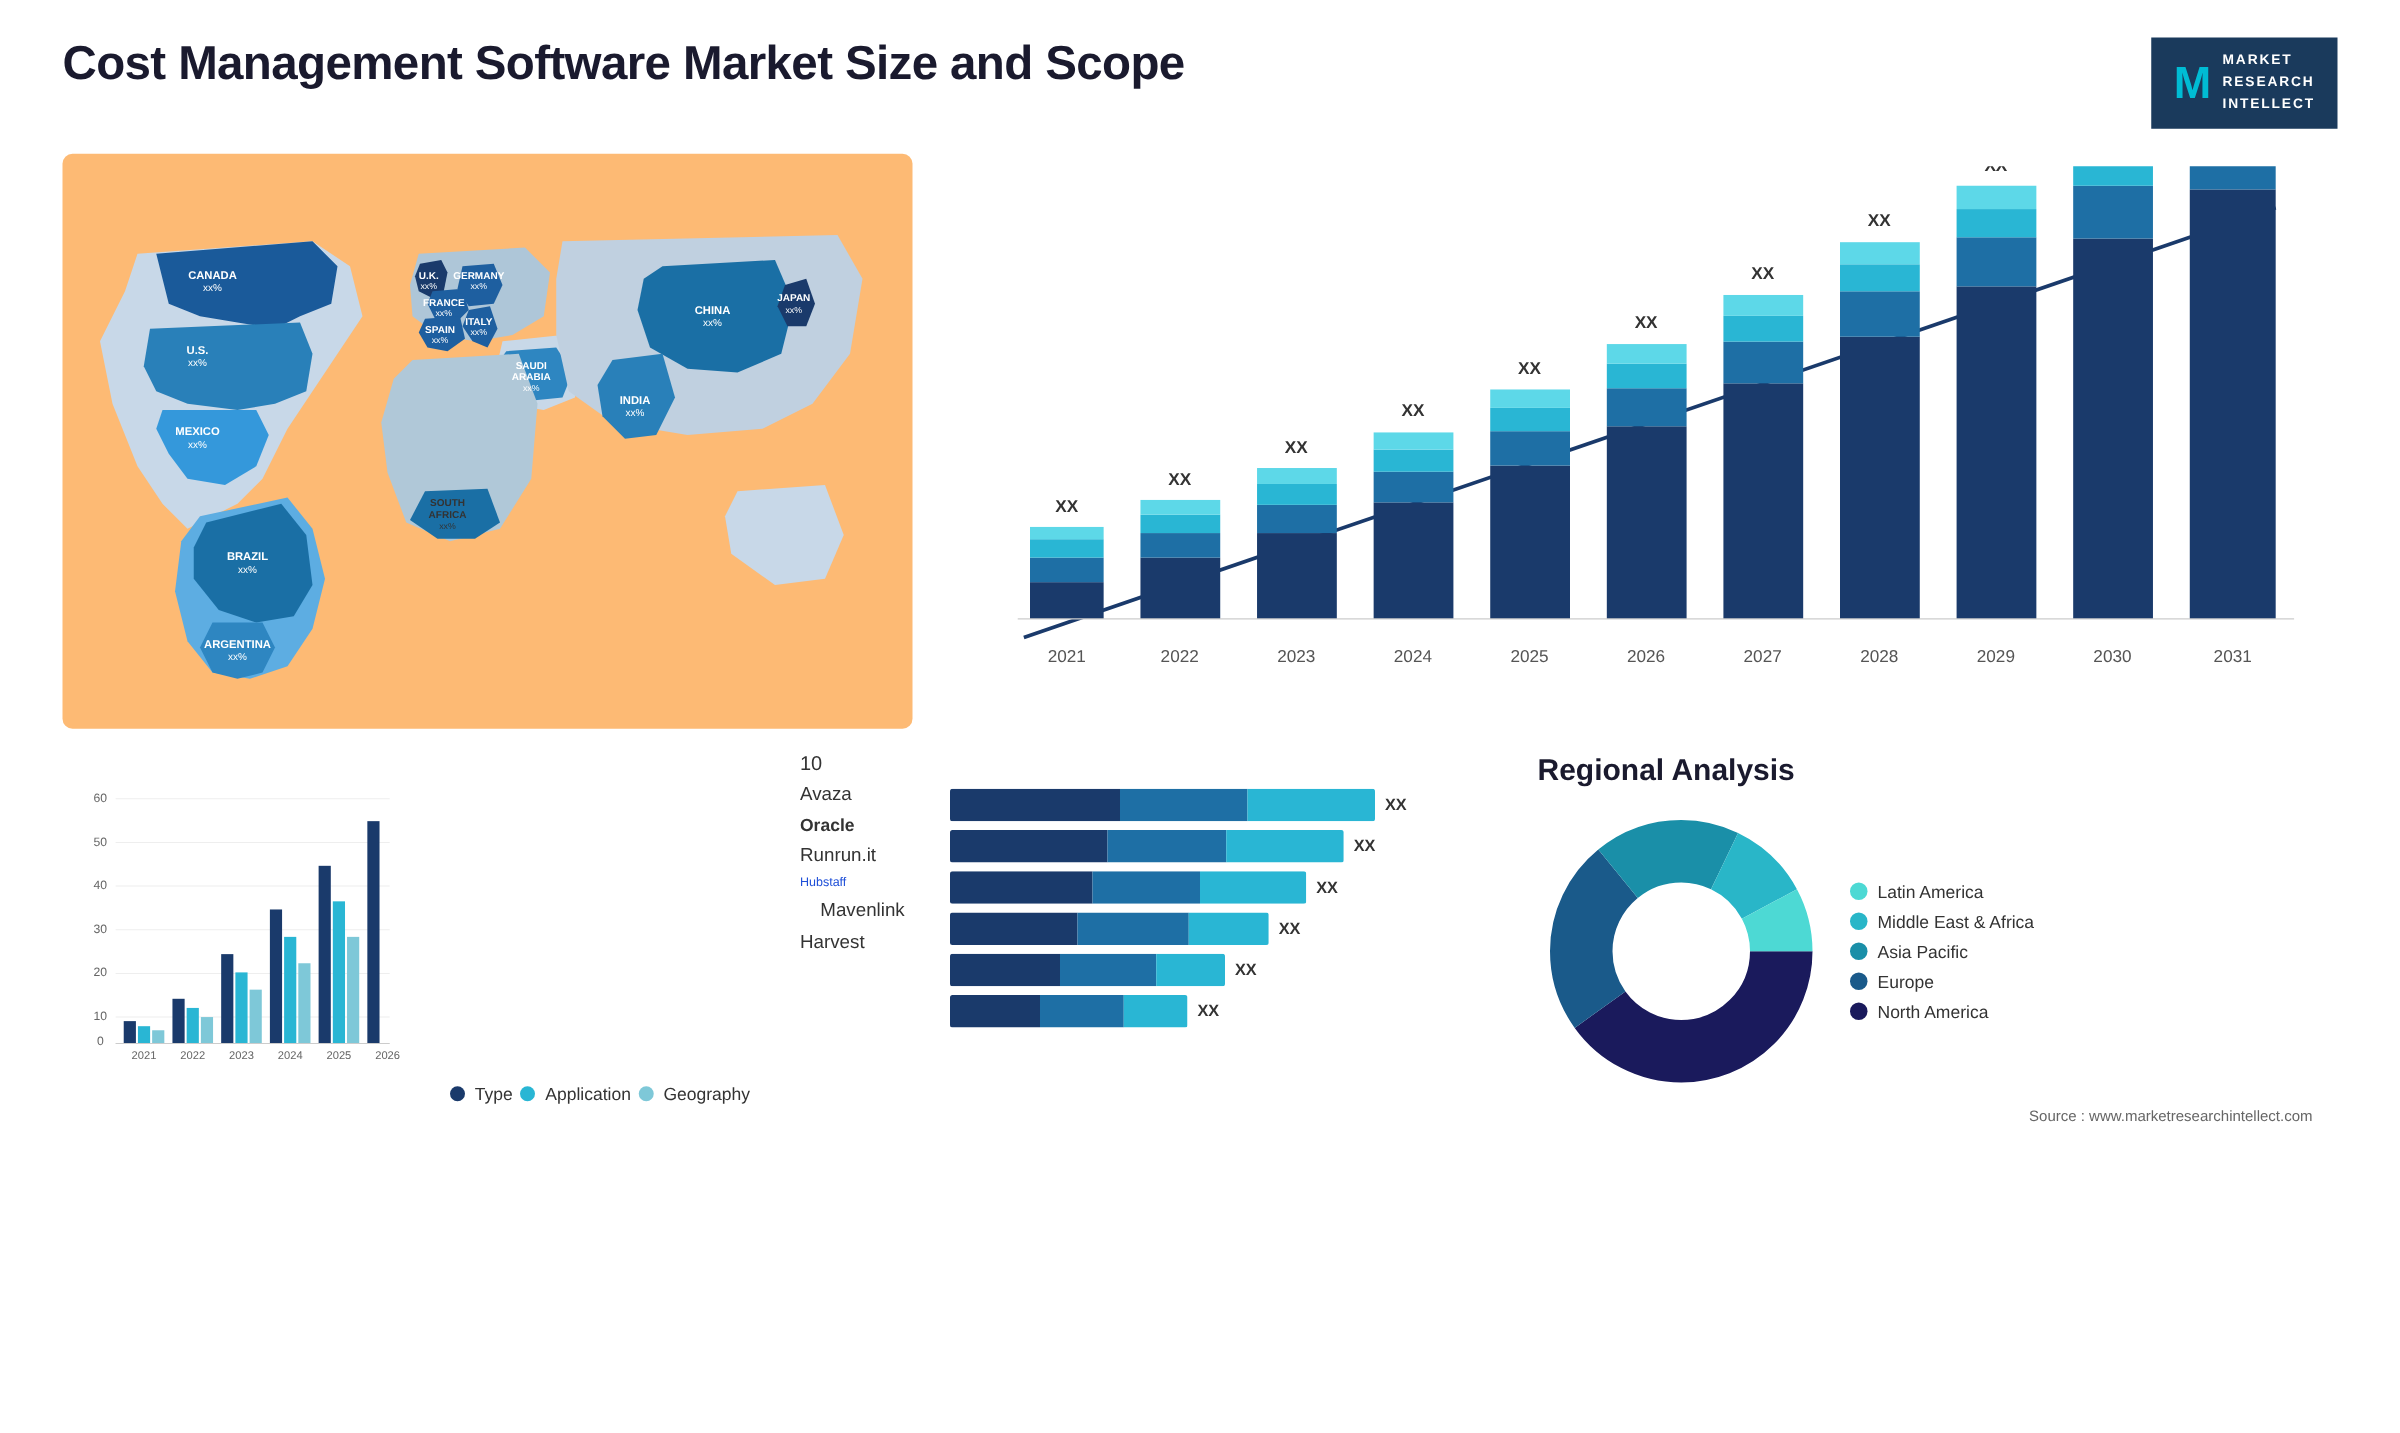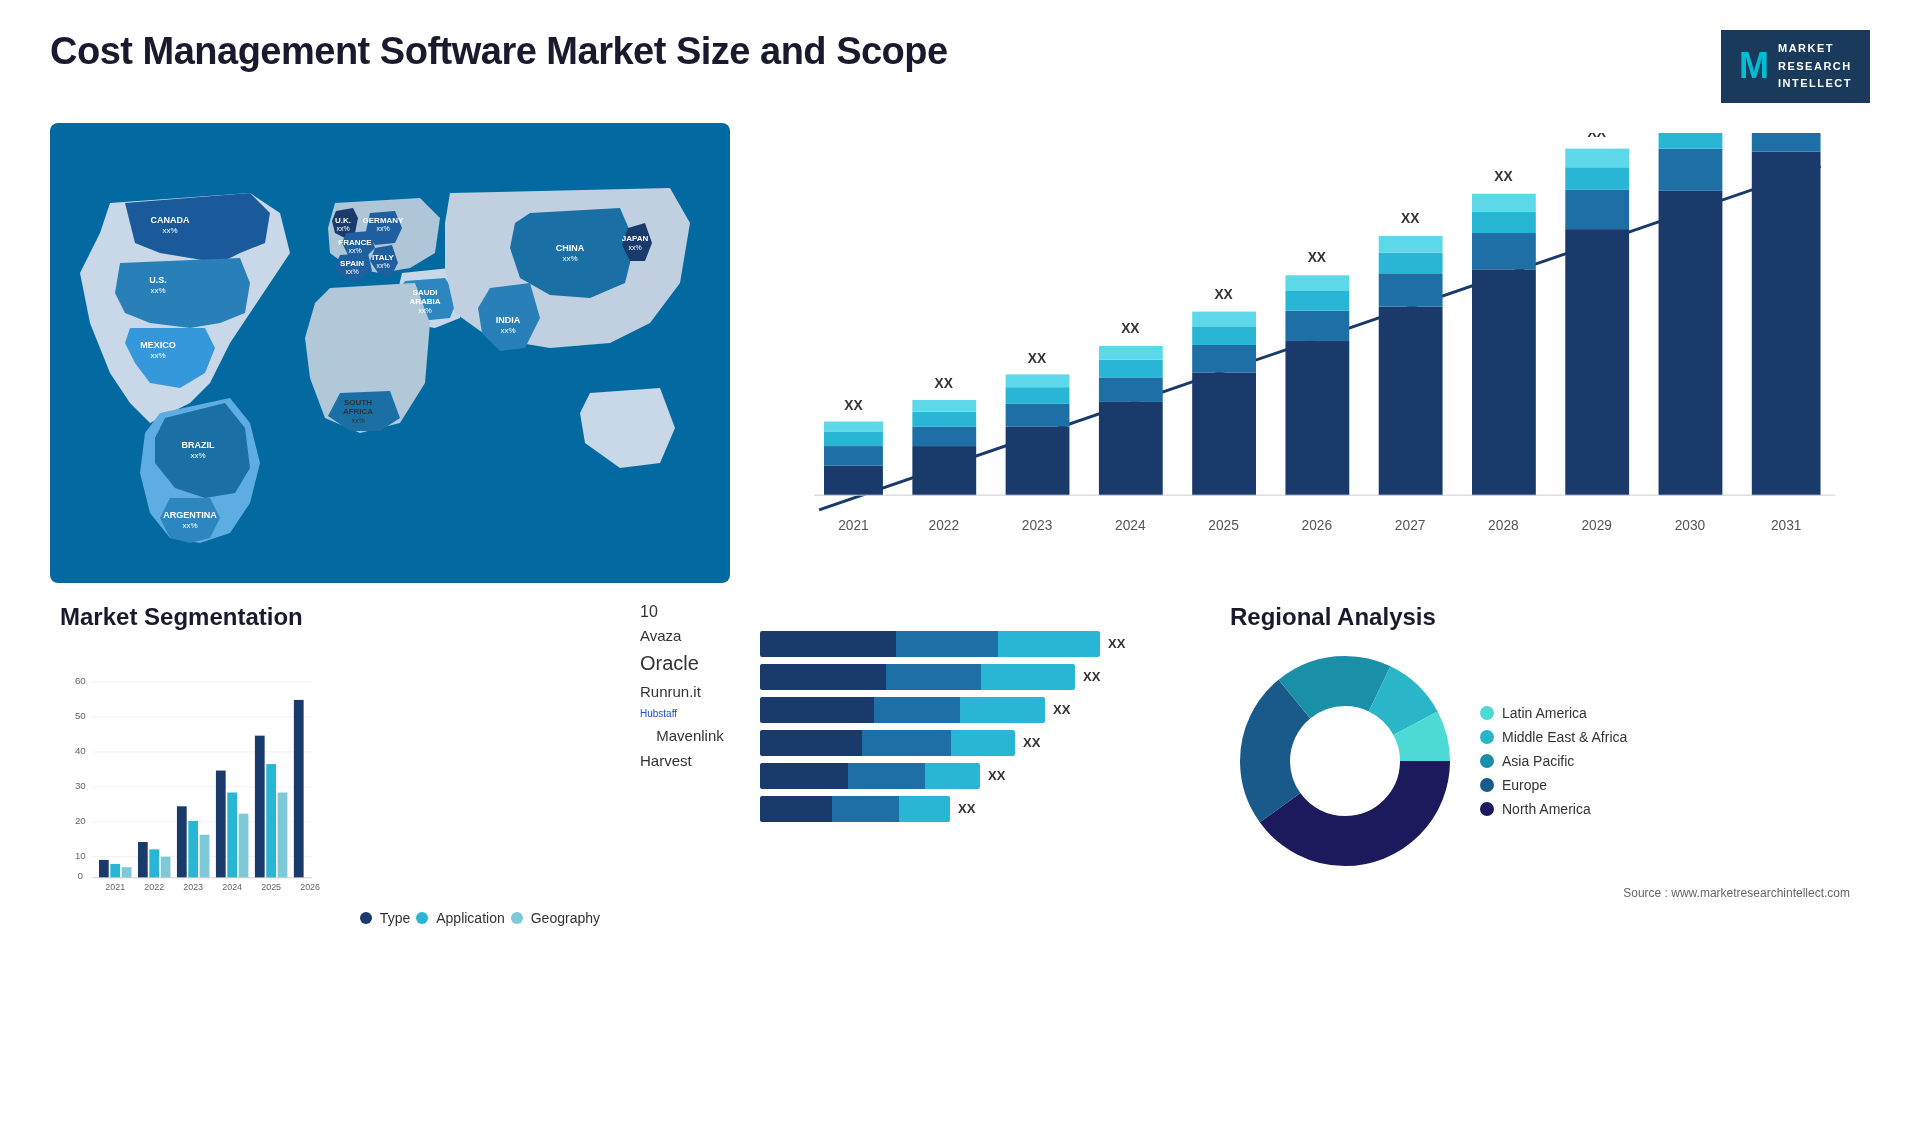--- a/index.html
+++ b/index.html
@@ -172,21 +172,21 @@
             <div>RESEARCH</div>
             <div>INTELLECT</div>
           </div>
         </div>
       </div>
     </div>
   </div>
 
   <div style="display:flex; gap:20px; height:460px; margin-bottom:20px;">
 
-    <div class="map-section" style="width:680px; flex-shrink:0; background:#0369a1; border-radius:8px; position:relative; overflow:hidden;">
+    <div class="map-section" style="width:680px; flex-shrink:0; background:#fdba74; border-radius:8px; position:relative; overflow:hidden;">
       <svg viewBox="0 0 680 460" width="680" height="460" style="position:absolute;top:0;left:0;">
 
         <path d="M60,80 L200,70 L230,90 L240,130 L220,160 L200,190 L180,220 L160,260 L140,280 L100,300 L80,280 L60,250 L40,200 L30,150 L50,110 Z" fill="#c8d8e8"></path>
 
         <path d="M75,80 L200,70 L220,90 L215,120 L190,130 L170,140 L140,135 L110,130 L85,120 Z" fill="#1a5a9a"></path>
 
         <path d="M70,140 L190,135 L200,160 L195,190 L170,200 L140,205 L100,200 L75,190 L65,170 Z" fill="#2980b9"></path>
 
         <path d="M80,205 L155,205 L165,225 L155,250 L130,265 L100,260 L85,240 L75,220 Z" fill="#3498db"></path>
 
@@ -360,21 +360,20 @@
         <text x="1035" y="400" font-size="14" fill="#555" text-anchor="middle">2031</text>
 
         <line x1="45" y1="365" x2="1085" y2="365" stroke="#ccc" stroke-width="1"></line>
       </svg>
     </div>
   </div>
 
   <div style="display:grid; grid-template-columns:560px 580px 1fr; gap:10px; margin-top:0;">
 
     <div class="segmentation-section">
-      <div class="section-title">Market Segmentation</div>
       <div style="display:flex; align-items:flex-end; gap:20px;">
         <svg width="320" height="280" viewBox="0 0 320 280">
 
           <text x="25" y="15" font-size="12" fill="#666" text-anchor="middle">60</text>
           <text x="25" y="58" font-size="12" fill="#666" text-anchor="middle">50</text>
           <text x="25" y="101" font-size="12" fill="#666" text-anchor="middle">40</text>
           <text x="25" y="144" font-size="12" fill="#666" text-anchor="middle">30</text>
           <text x="25" y="187" font-size="12" fill="#666" text-anchor="middle">20</text>
           <text x="25" y="230" font-size="12" fill="#666" text-anchor="middle">10</text>
           <text x="25" y="255" font-size="12" fill="#666" text-anchor="middle">0</text>
@@ -433,21 +432,21 @@
           </div>
         </div>
       </div>
     </div>
 
     <div class="players-section">
       <div style="display:flex; gap:20px;">
         <div style="min-width:100px;">
           <div style="font-size:16px;color:#333;margin-bottom:6px;">10</div>
           <div style="font-size:15px;color:#333;margin-bottom:8px;">Avaza</div>
-          <div style="font-size:20px;color:#333;margin-bottom:8px;">Oracle</div>
+          <div style="font-size:14px;color:#333;margin-bottom:8px;font-weight:bold;">Oracle</div>
           <div style="font-size:15px;color:#333;margin-bottom:8px;">Runrun.it</div>
           <div style="font-size:10px;color:#1d4ed8;margin-bottom:8px;">Hubstaff</div>
           <div style="font-size:15px;color:#333;margin-bottom:8px;text-align:center;">Mavenlink</div>
           <div style="font-size:15px;color:#333;margin-bottom:8px;">Harvest</div>
         </div>
         <div style="flex:1; padding-top:28px;">
 
           <div style="display:flex;align-items:center;gap:8px;margin-bottom:7px;">
             <div style="width:340px;height:26px;display:flex;border-radius:2px;overflow:hidden;">
               <div style="width:40%;background:#1a3a6b;"></div>

